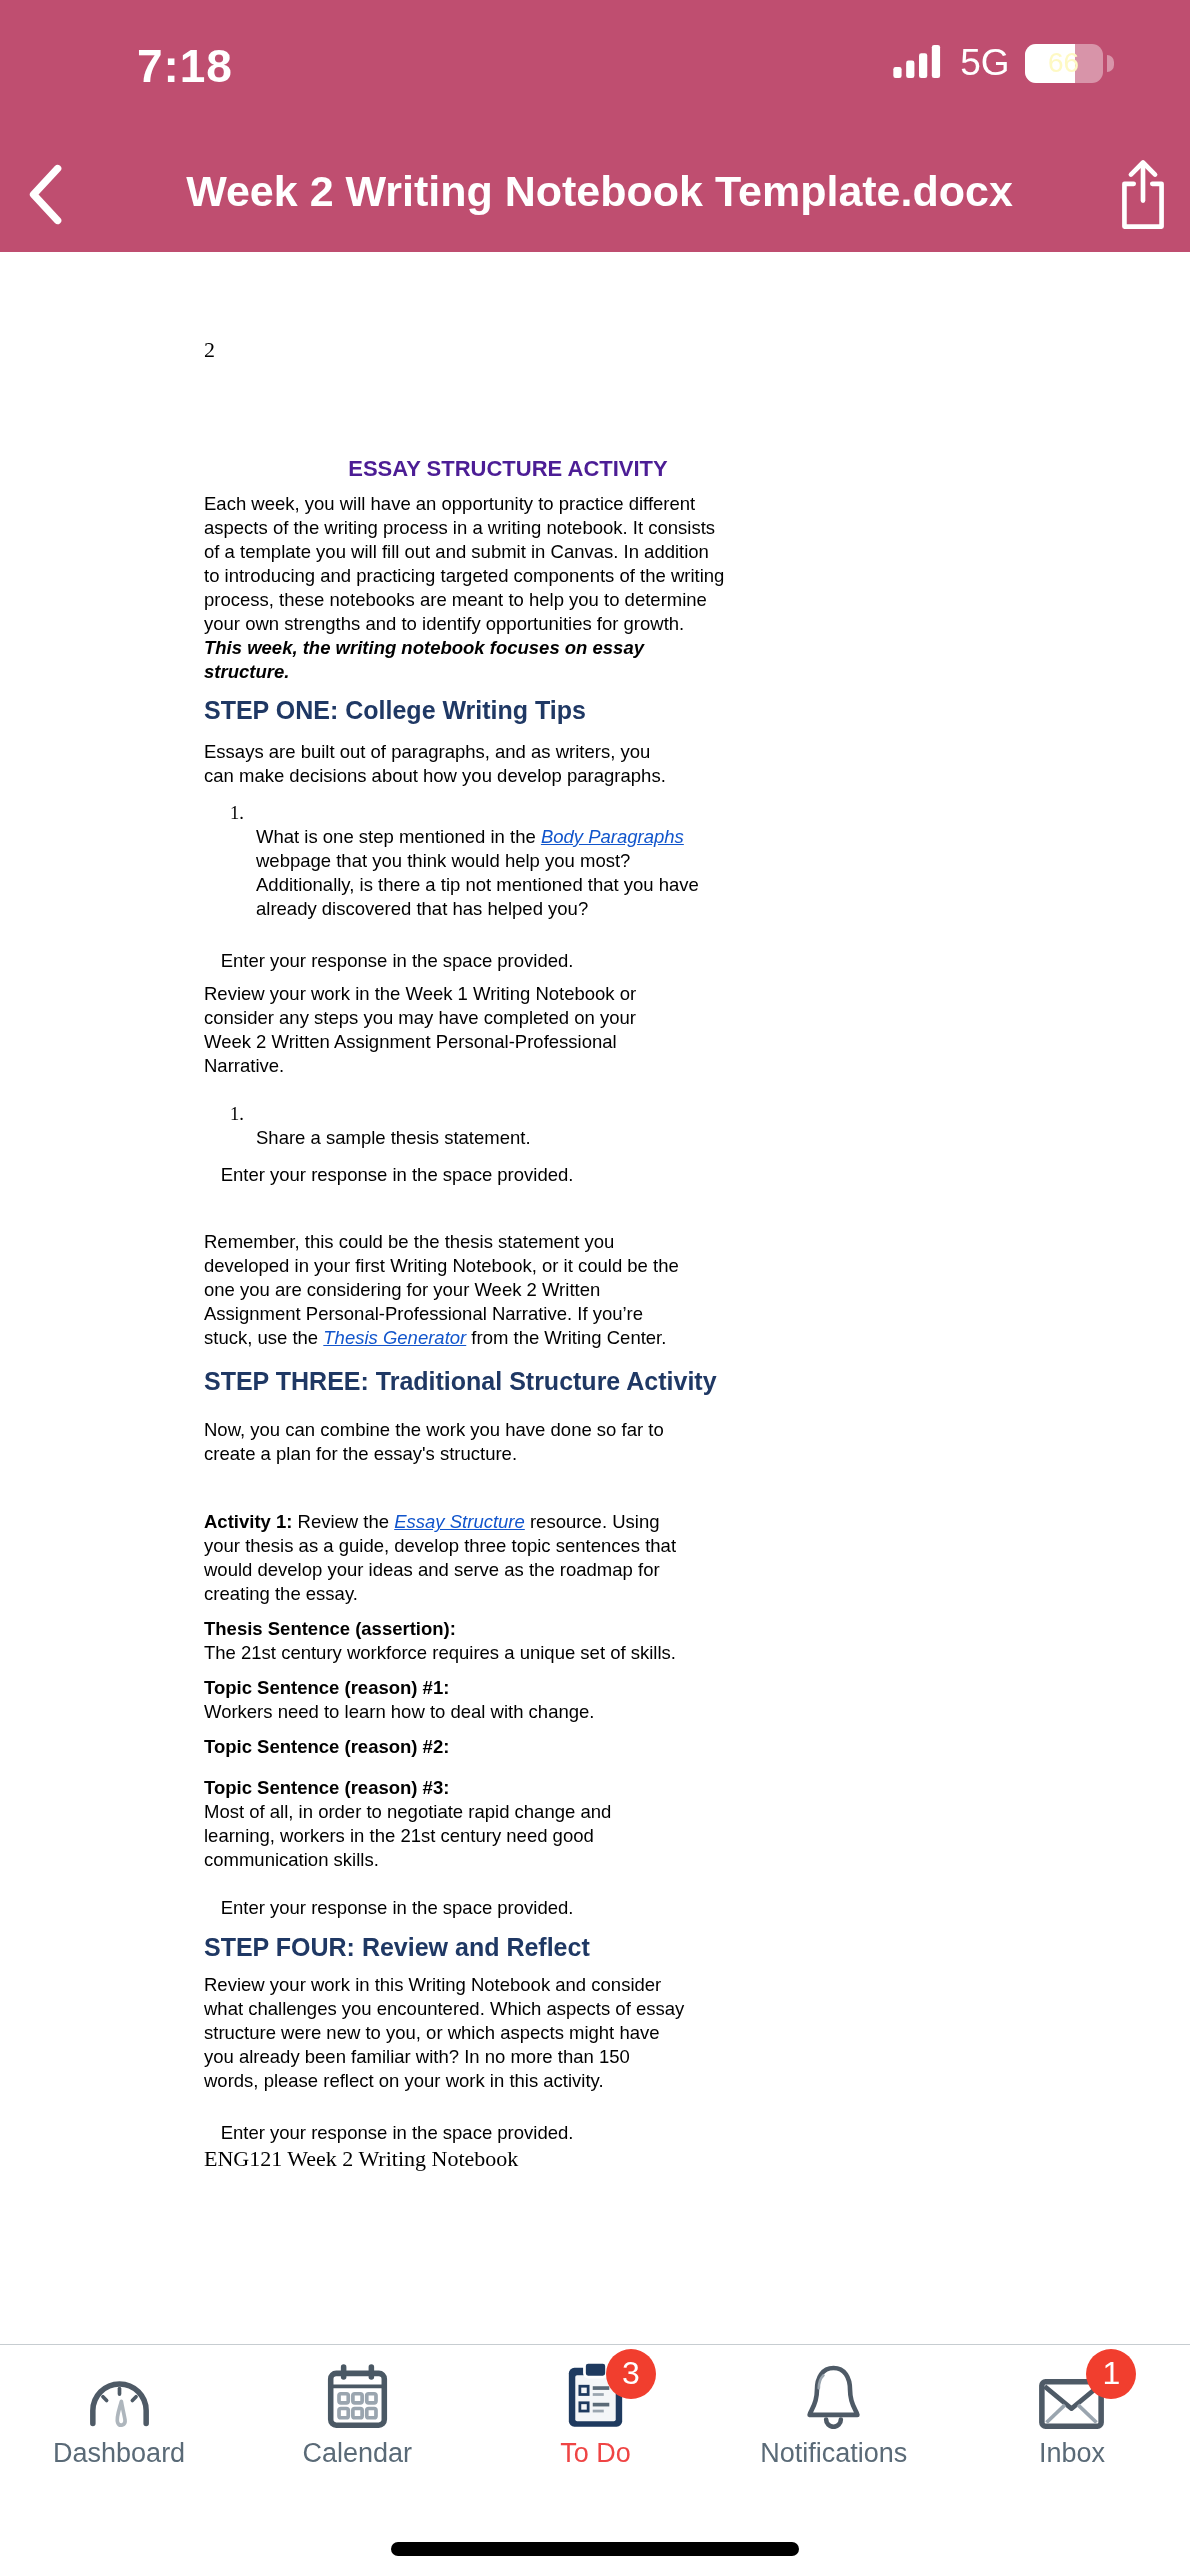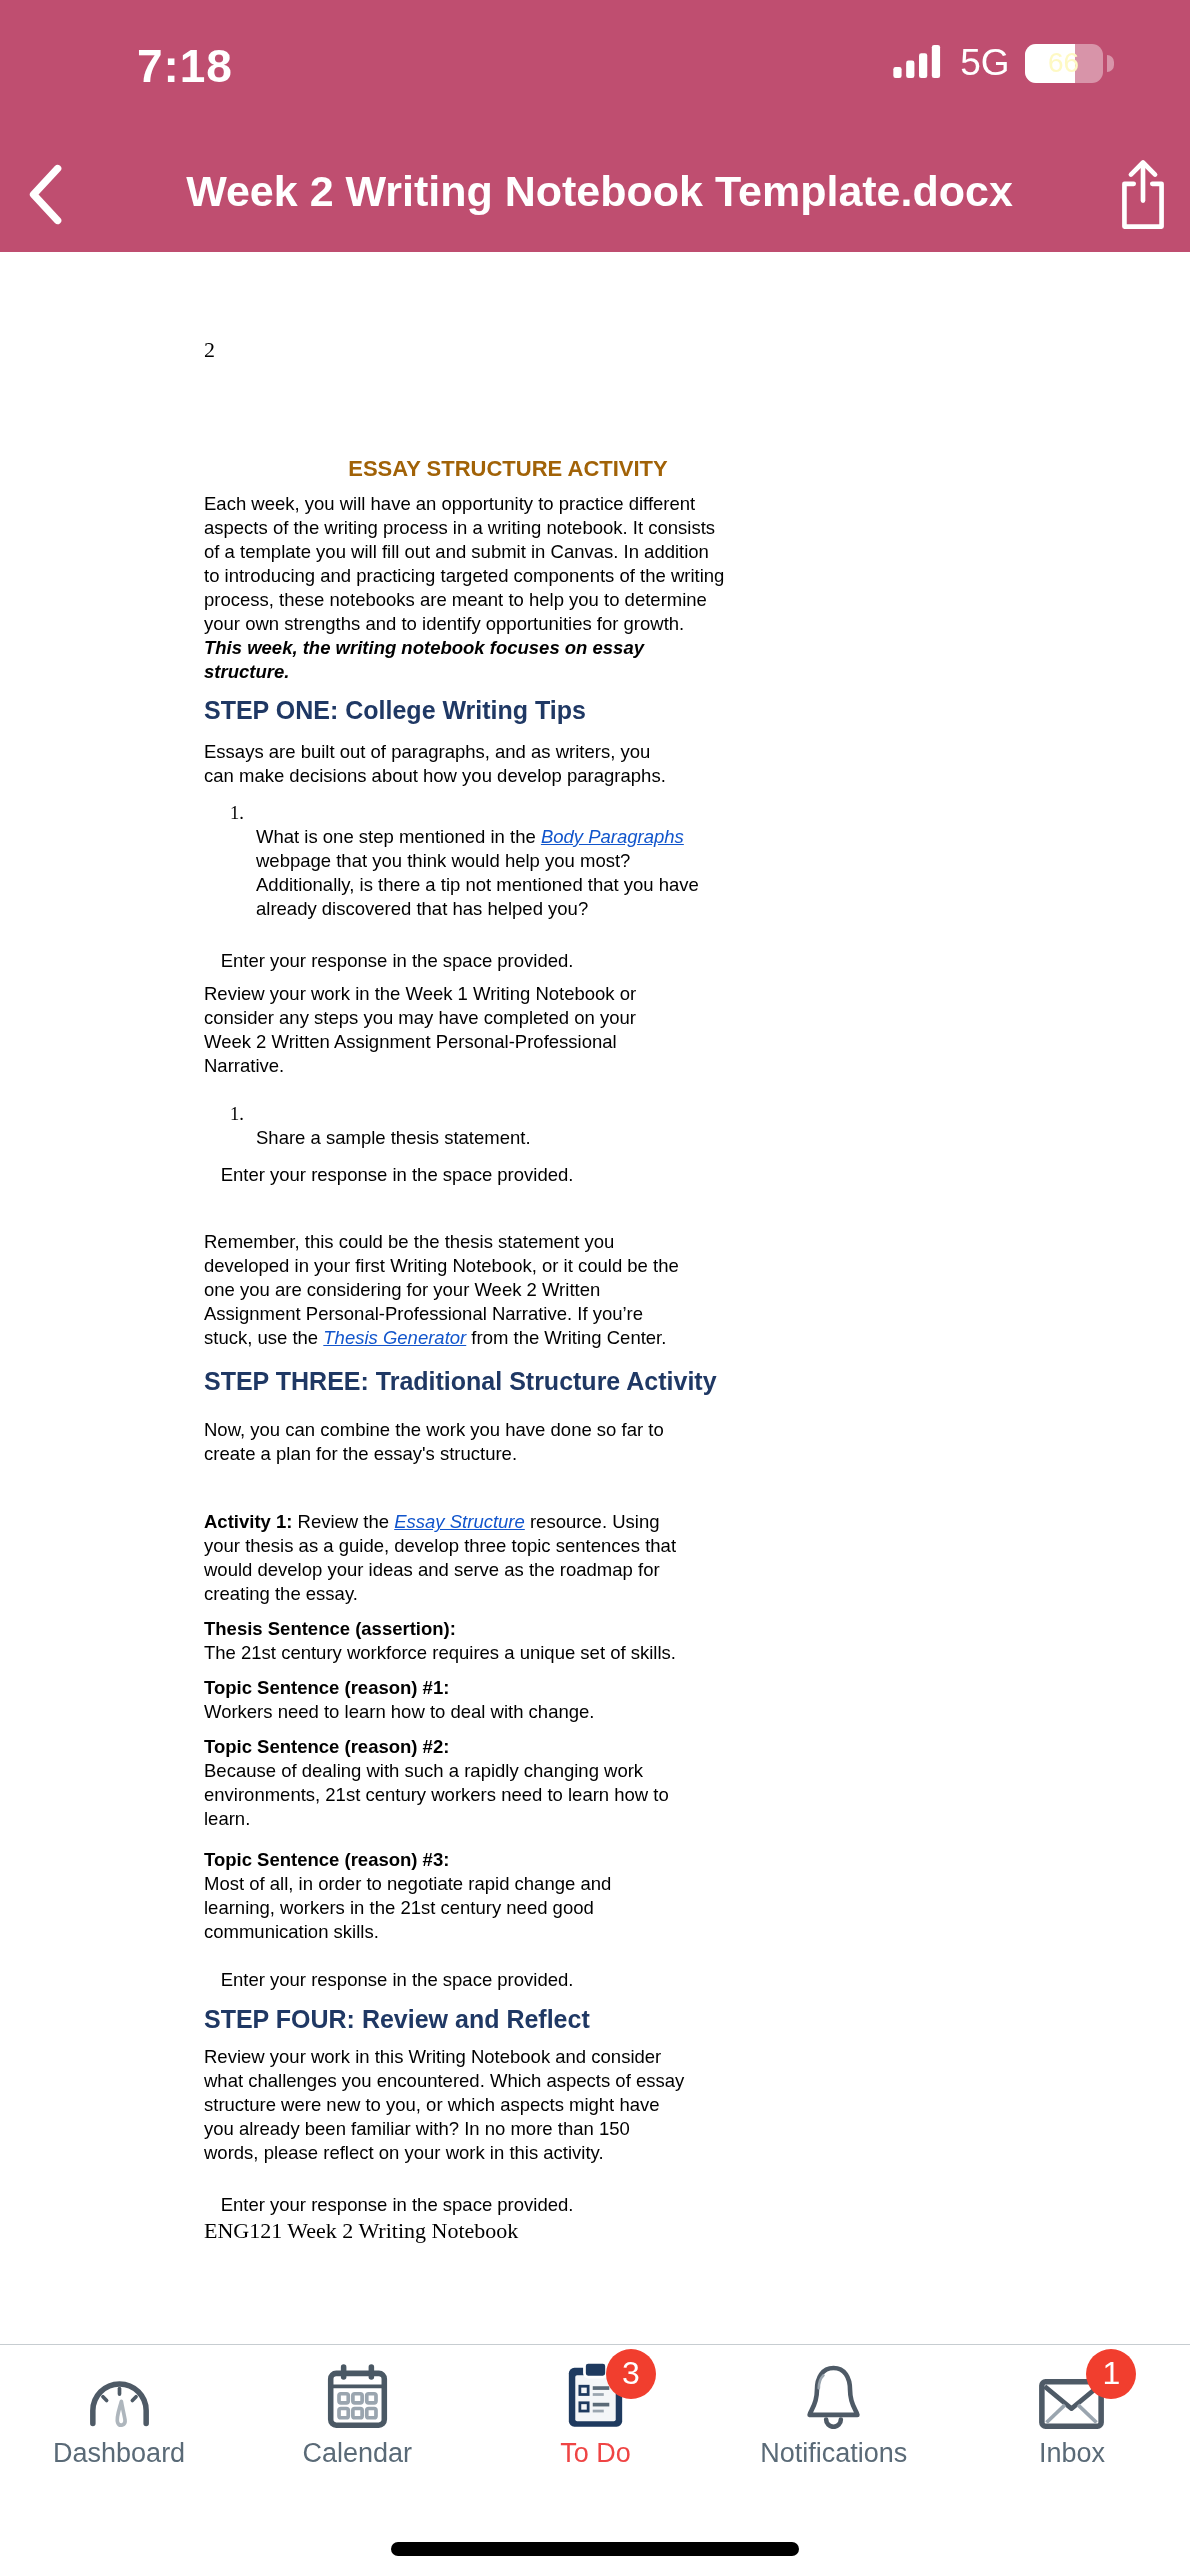--- a/index.html
+++ b/index.html
@@ -21,21 +21,21 @@
   .battery-nub{width:7.4px;height:16.7px;border-radius:0 7.4px 7.4px 0;background:rgba(255,255,255,0.4);margin-left:-11px;}
   .nav-row{position:absolute;top:154px;left:0;right:0;height:83px;}
   .back-btn{position:absolute;left:26px;top:9.3px;width:41px;height:63px;background:none;border:none;padding:0;cursor:pointer;}
   .nav-title{position:absolute;left:102px;right:102px;top:13px;text-align:center;font-size:43px;font-weight:bold;
              color:#fff;white-space:nowrap;overflow:hidden;}
   .share-btn{position:absolute;right:28px;top:1.9px;width:56px;height:78px;background:none;border:none;padding:0;cursor:pointer;}
   
   .doc{position:absolute;top:252px;left:0;width:1191px;height:2092px;background:#fff;overflow:hidden;}
   .doc-inner{position:absolute;left:204px;top:0;width:608px;color:#000;}
   .pagenum{margin-top:85px;font-family:"Liberation Serif",serif;font-size:22px;line-height:26px;}
-  .red-title{margin-top:92px;font-size:22px;font-weight:bold;color:#a16207;text-align:center;line-height:28px;}
+  .red-title{margin-top:92px;font-size:22px;font-weight:bold;color:#4c1d95;text-align:center;line-height:28px;}
   .para{font-size:18.5px;line-height:24px;white-space:pre-line;}
   .intro{margin-top:9.3px;}
   .focus-note{margin-top:0;font-weight:bold;font-style:italic;}
   .step-h{font-size:25px;font-weight:bold;color:#1f3864;line-height:37px;}
   .h1{margin-top:7.4px;}   .p1{margin-top:11px;}
   .q{margin-top:13px;position:relative;padding-left:52px;}
   .q .num{position:absolute;left:26px;top:0;font-family:"Liberation Serif",serif;font-size:18.5px;line-height:24px;}
   .resp1{margin-top:28px;margin-left:16.7px;}
   .h2{margin-top:11px;}  .p2{margin-top:9.3px;}
   .q2{margin-top:24px;}  .resp2{margin-top:13px;margin-left:16.7px;}
@@ -153,23 +153,20 @@
       <span class="lbl">Activity 1:</span><span> Review the </span><span class="doclink">Essay Structure</span><span> resource. Using
 your thesis as a guide, develop three topic sentences that
 would develop your ideas and serve as the roadmap for
 creating the essay.</span>
     </div>
     <div class="para lbl thesis-lbl">Thesis Sentence (assertion):</div>
     <div class="para">The 21st century workforce requires a unique set of skills.</div>
     <div class="para lbl ts1-lbl">Topic Sentence (reason) #1:</div>
     <div class="para">Workers need to learn how to deal with change.</div>
     <div class="para lbl ts2-lbl">Topic Sentence (reason) #2:</div>
-    <div class="para">Because of dealing with such a rapidly changing work
-environments, 21st century workers need to learn how to
-learn.</div>
     <div class="para lbl ts3-lbl">Topic Sentence (reason) #3:</div>
     <div class="para">Most of all, in order to negotiate rapid change and
 learning, workers in the 21st century need good
 communication skills.</div>
     <div class="para resp3">Enter your response in the space provided.</div>
 
     <div class="step-h h4">STEP FOUR: Review and Reflect</div>
     <div class="para p4">Review your work in this Writing Notebook and consider
 what challenges you encountered. Which aspects of essay
 structure were new to you, or which aspects might have

